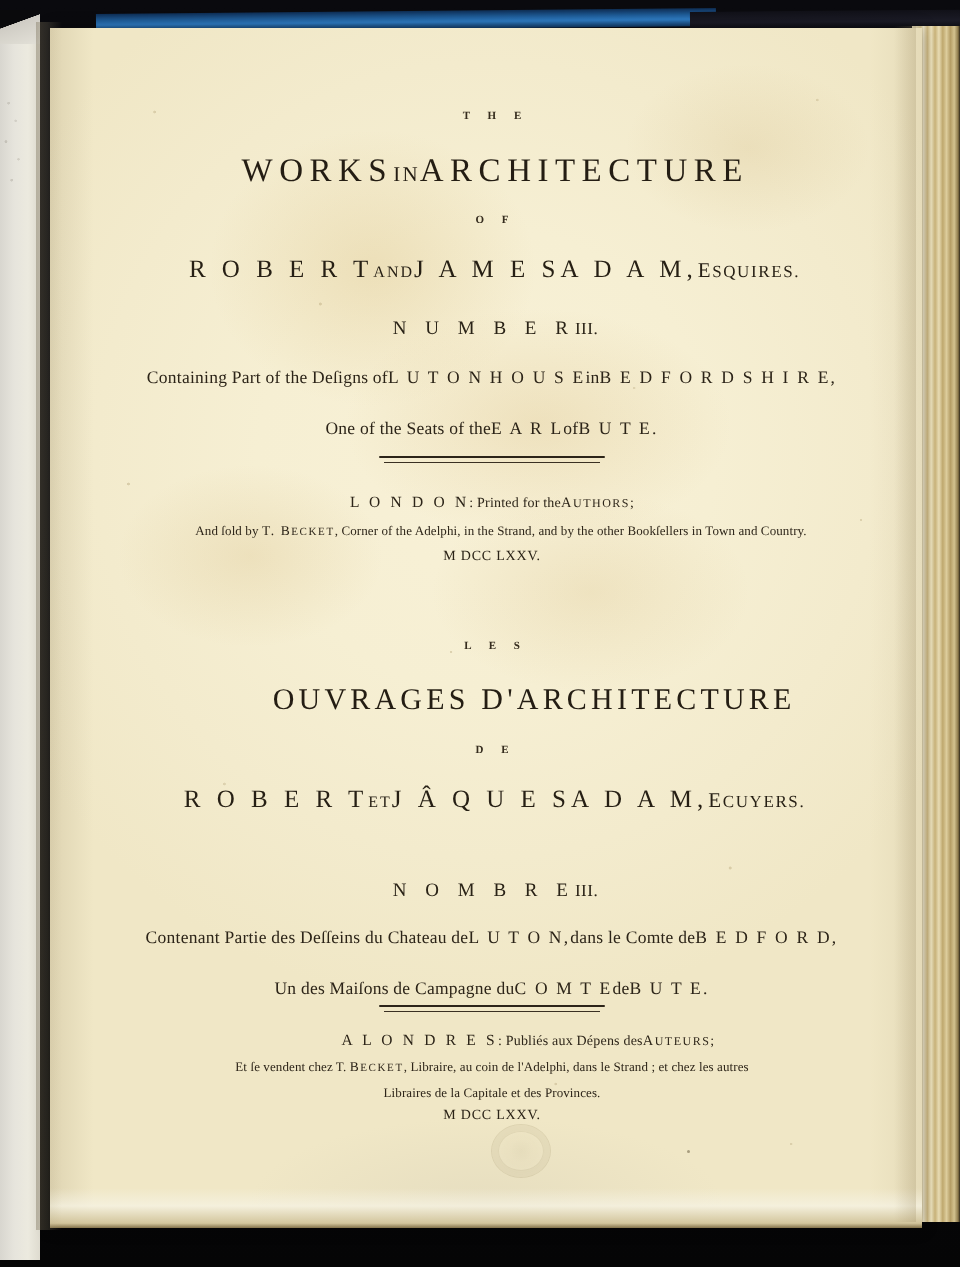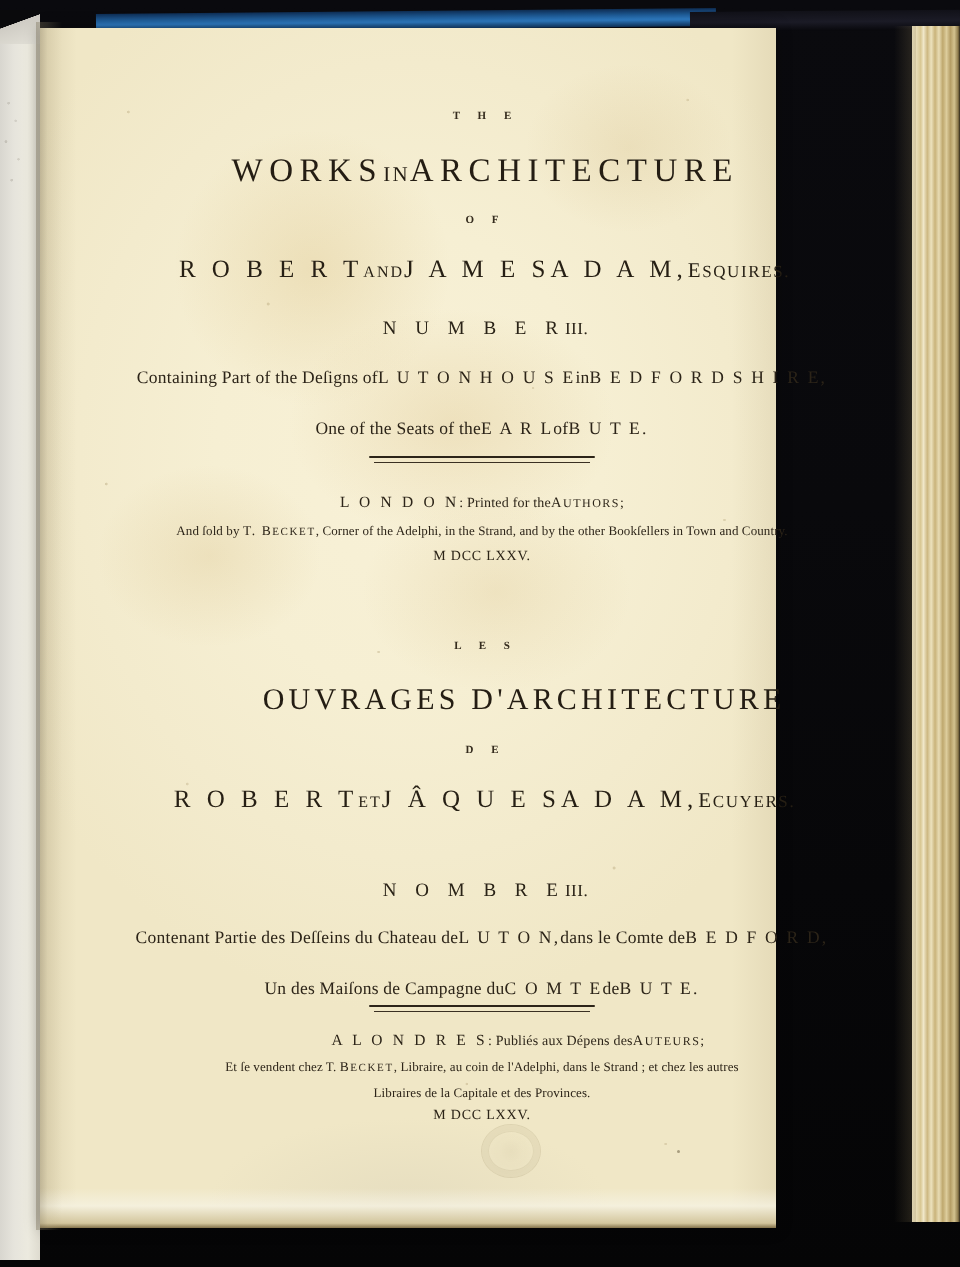--- a/index.html
+++ b/index.html
@@ -129,23 +129,23 @@
     width: 22px;
     height: 1196px;
     background: linear-gradient(90deg, rgba(255,255,255,0) 0%, rgba(150,133,92,.25) 100%);
     z-index: 6;
     pointer-events: none;
   }
 
   
   .leaf {
     position: absolute;
-    left: 40px;
+    left: 50px;
     top: 28px;
-    width: 736px;
+    width: 872px;
     height: 1200px;
     background:
       radial-gradient(ellipse 62% 46% at 50% 36%, #f8f1d7 0%, #f6efd3 42%, #f3ebcd 72%, #f0e7c6 100%);
     box-shadow: 0 0 14px rgba(0,0,0,.35);
   }
   
   .leaf-aging {
     position: absolute;
     inset: 0;
     pointer-events: none;
@@ -420,21 +420,21 @@
 
       <div class="rule-wrap" style="top:428px;">
         <div class="rule-thick"></div>
         <div class="rule-thin"></div>
       </div>
 
       <div class="ln imprint-1" style="top:466px;">
         <span class="place">L O N D O N</span><span>:  Printed for the</span><span class="scaps"><span class="big">A</span><span>UTHORS</span></span><span>;</span>
       </div>
 
-      <div class="ln imprint-2" style="top:495px;">
+      <div class="ln imprint-2" style="top:495px;margin-left:9px;">
         <span>And </span><span>ſ</span><span>old by </span><span class="scaps"><span class="big">T. B</span><span>ECKET</span></span><span>, Corner of the Adelphi, in the Strand, and by the other Book</span><span>ſ</span><span>ellers in Town and Country.</span>
       </div>
 
       <div class="ln year" style="top:521px;">M DCC LXXV.</div>
 
       <div class="ln tag" style="top:612px;">L E S</div>
 
       <div class="ln display-fr" style="top:655px;">OUVRAGES D'ARCHITECTURE</div>
 
       <div class="ln tag" style="top:716px;">D E</div>

